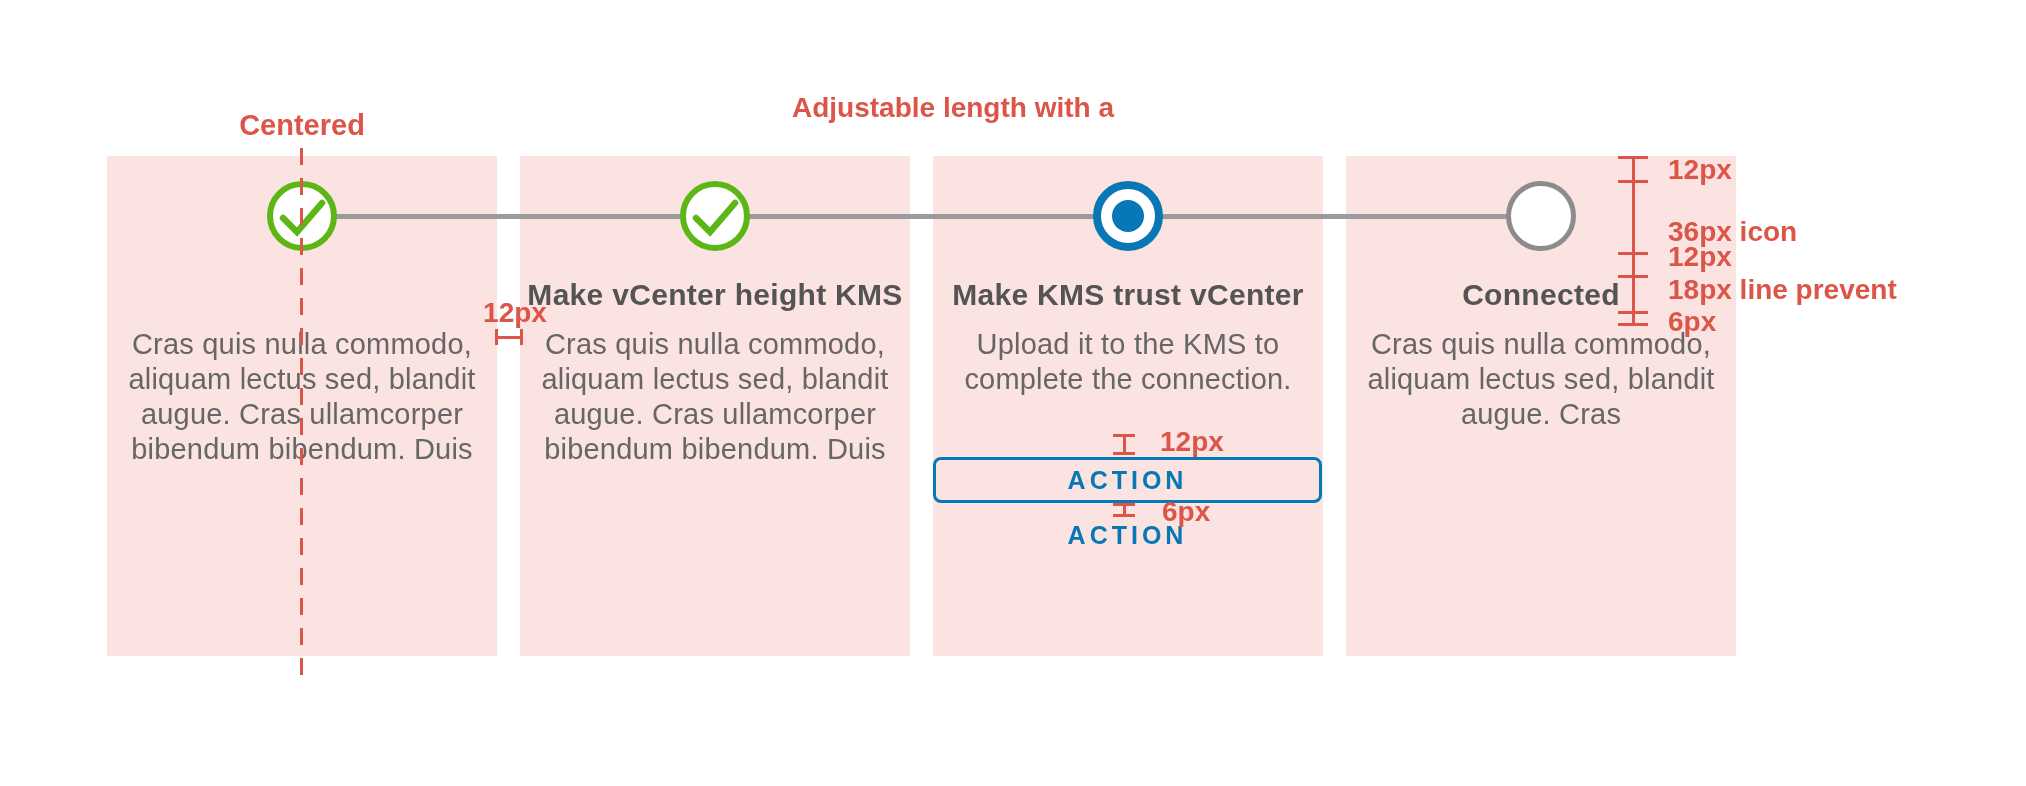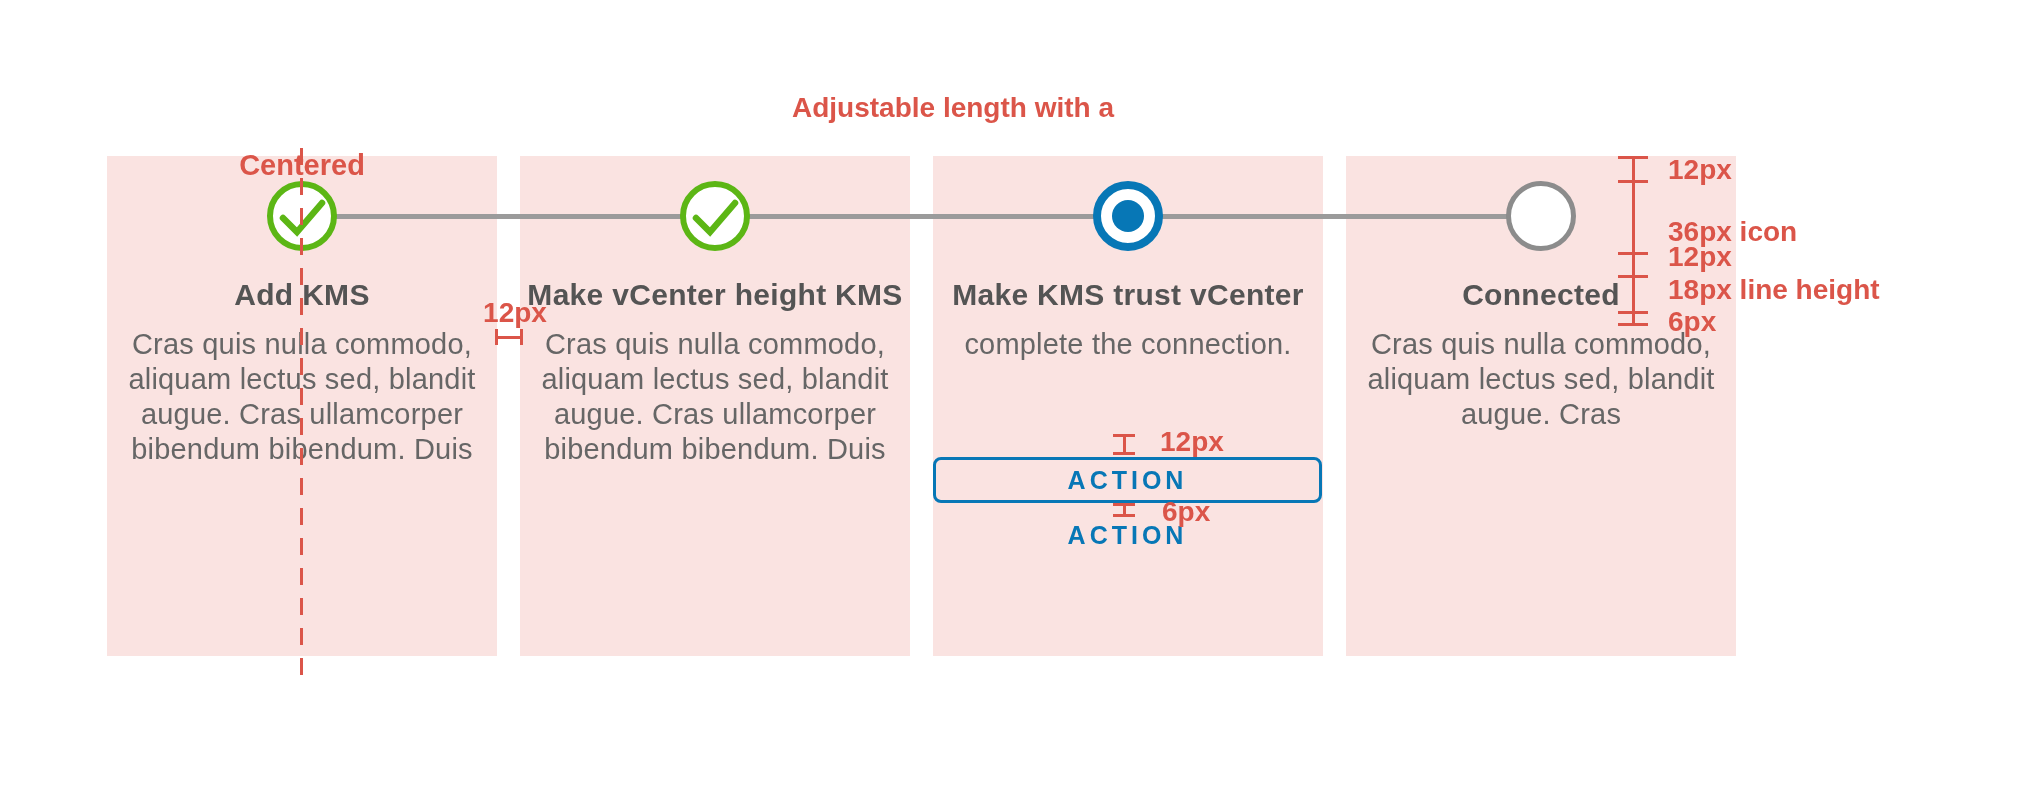--- a/index.html
+++ b/index.html
@@ -33,21 +33,21 @@
   .action-button{position:absolute;left:933px;top:457px;width:389px;height:46px;z-index:3;
     box-sizing:border-box;border:3px solid #0777B6;border-radius:8px;background:transparent;
     display:flex;align-items:center;justify-content:center;cursor:pointer;
     font-family:"Liberation Sans",sans-serif;
     font-size:25px;font-weight:700;letter-spacing:4px;color:#0777B6;padding:0;}
   .action-link{position:absolute;left:933px;top:521px;width:389px;text-align:center;z-index:3;
     font-size:25px;font-weight:700;letter-spacing:4px;color:#0777B6;cursor:pointer;}
 
   
   .red-label{position:absolute;color:#DB5549;font-weight:600;z-index:5;}
-  #centered-label{left:107px;top:110px;width:390px;text-align:center;font-size:29px;line-height:30px;margin-top:40px;}
+  #centered-label{left:107px;top:110px;width:390px;text-align:center;font-size:29px;line-height:30px;}
   #adjustable-label{left:792px;top:92px;font-size:28px;line-height:31px;text-align:right;}
   #gap-label{left:460px;top:298px;width:110px;text-align:center;font-size:28px;line-height:30px;}
   #btn-top-gap-label{left:1160px;top:427px;font-size:28px;line-height:30px;}
   #btn-bottom-gap-label{left:1162px;top:497px;font-size:28px;line-height:30px;}
   .ruler-label{left:1668px;font-size:28px;line-height:30px;white-space:nowrap;}
   #ruler-label-0{top:155px}#ruler-label-1{top:217px}#ruler-label-2{top:242px}
   #ruler-label-3{top:275px}#ruler-label-4{top:307px}
 
   .red-line{position:absolute;background:#DB5549;z-index:5;}
   
@@ -91,38 +91,38 @@
   <div class="step-circle circle-complete" id="circle-2">
     <svg class="check-svg" width="70" height="70" viewBox="0 0 70 70">
       <path d="M16 37 L30 51 L55 22" fill="none" stroke="#5CB615" stroke-width="6.5" stroke-linecap="round" stroke-linejoin="miter"></path>
     </svg>
   </div>
   <div class="step-circle circle-current" id="circle-3">
     <span class="dot"></span>
   </div>
   <div class="step-circle circle-empty" id="circle-4"></div>
 
-  <div class="step-title" id="title-1">Add KMS</div>
   <div class="step-title" id="title-2">Make vCenter height KMS</div>
   <div class="step-title" id="title-3">Make KMS trust vCenter</div>
   <div class="step-title" id="title-4">Connected</div>
 
   <div class="step-body" id="body-1">
     <div>Cras quis nulla commodo,</div>
     <div>aliquam lectus sed, blandit</div>
     <div>augue. Cras ullamcorper</div>
     <div>bibendum bibendum. Duis</div>
   </div>
   <div class="step-body" id="body-2">
     <div>Cras quis nulla commodo,</div>
     <div>aliquam lectus sed, blandit</div>
     <div>augue. Cras ullamcorper</div>
     <div>bibendum bibendum. Duis</div>
   </div>
   <div class="step-body" id="body-3">
+    <div>Upload it to the KMS to</div>
     <div>complete the connection.</div>
   </div>
   <div class="step-body" id="body-4">
     <div>Cras quis nulla commodo,</div>
     <div>aliquam lectus sed, blandit</div>
     <div>augue. Cras</div>
   </div>
 
   <button class="action-button">ACTION</button>
   <div class="action-link">ACTION</div>
@@ -152,16 +152,16 @@
   <div class="red-line" id="ruler-v"></div>
   <div class="red-line ruler-tick" id="ruler-tick-0"></div>
   <div class="red-line ruler-tick" id="ruler-tick-1"></div>
   <div class="red-line ruler-tick" id="ruler-tick-2"></div>
   <div class="red-line ruler-tick" id="ruler-tick-3"></div>
   <div class="red-line ruler-tick" id="ruler-tick-4"></div>
   <div class="red-line ruler-tick" id="ruler-tick-5"></div>
   <div class="red-label ruler-label" id="ruler-label-0">12px</div>
   <div class="red-label ruler-label" id="ruler-label-1">36px icon</div>
   <div class="red-label ruler-label" id="ruler-label-2">12px</div>
-  <div class="red-label ruler-label" id="ruler-label-3">18px line height</div>
+  <div class="red-label ruler-label" id="ruler-label-3">18px line prevent</div>
   <div class="red-label ruler-label" id="ruler-label-4">6px</div>
 
 </div>
 
 </body></html>

